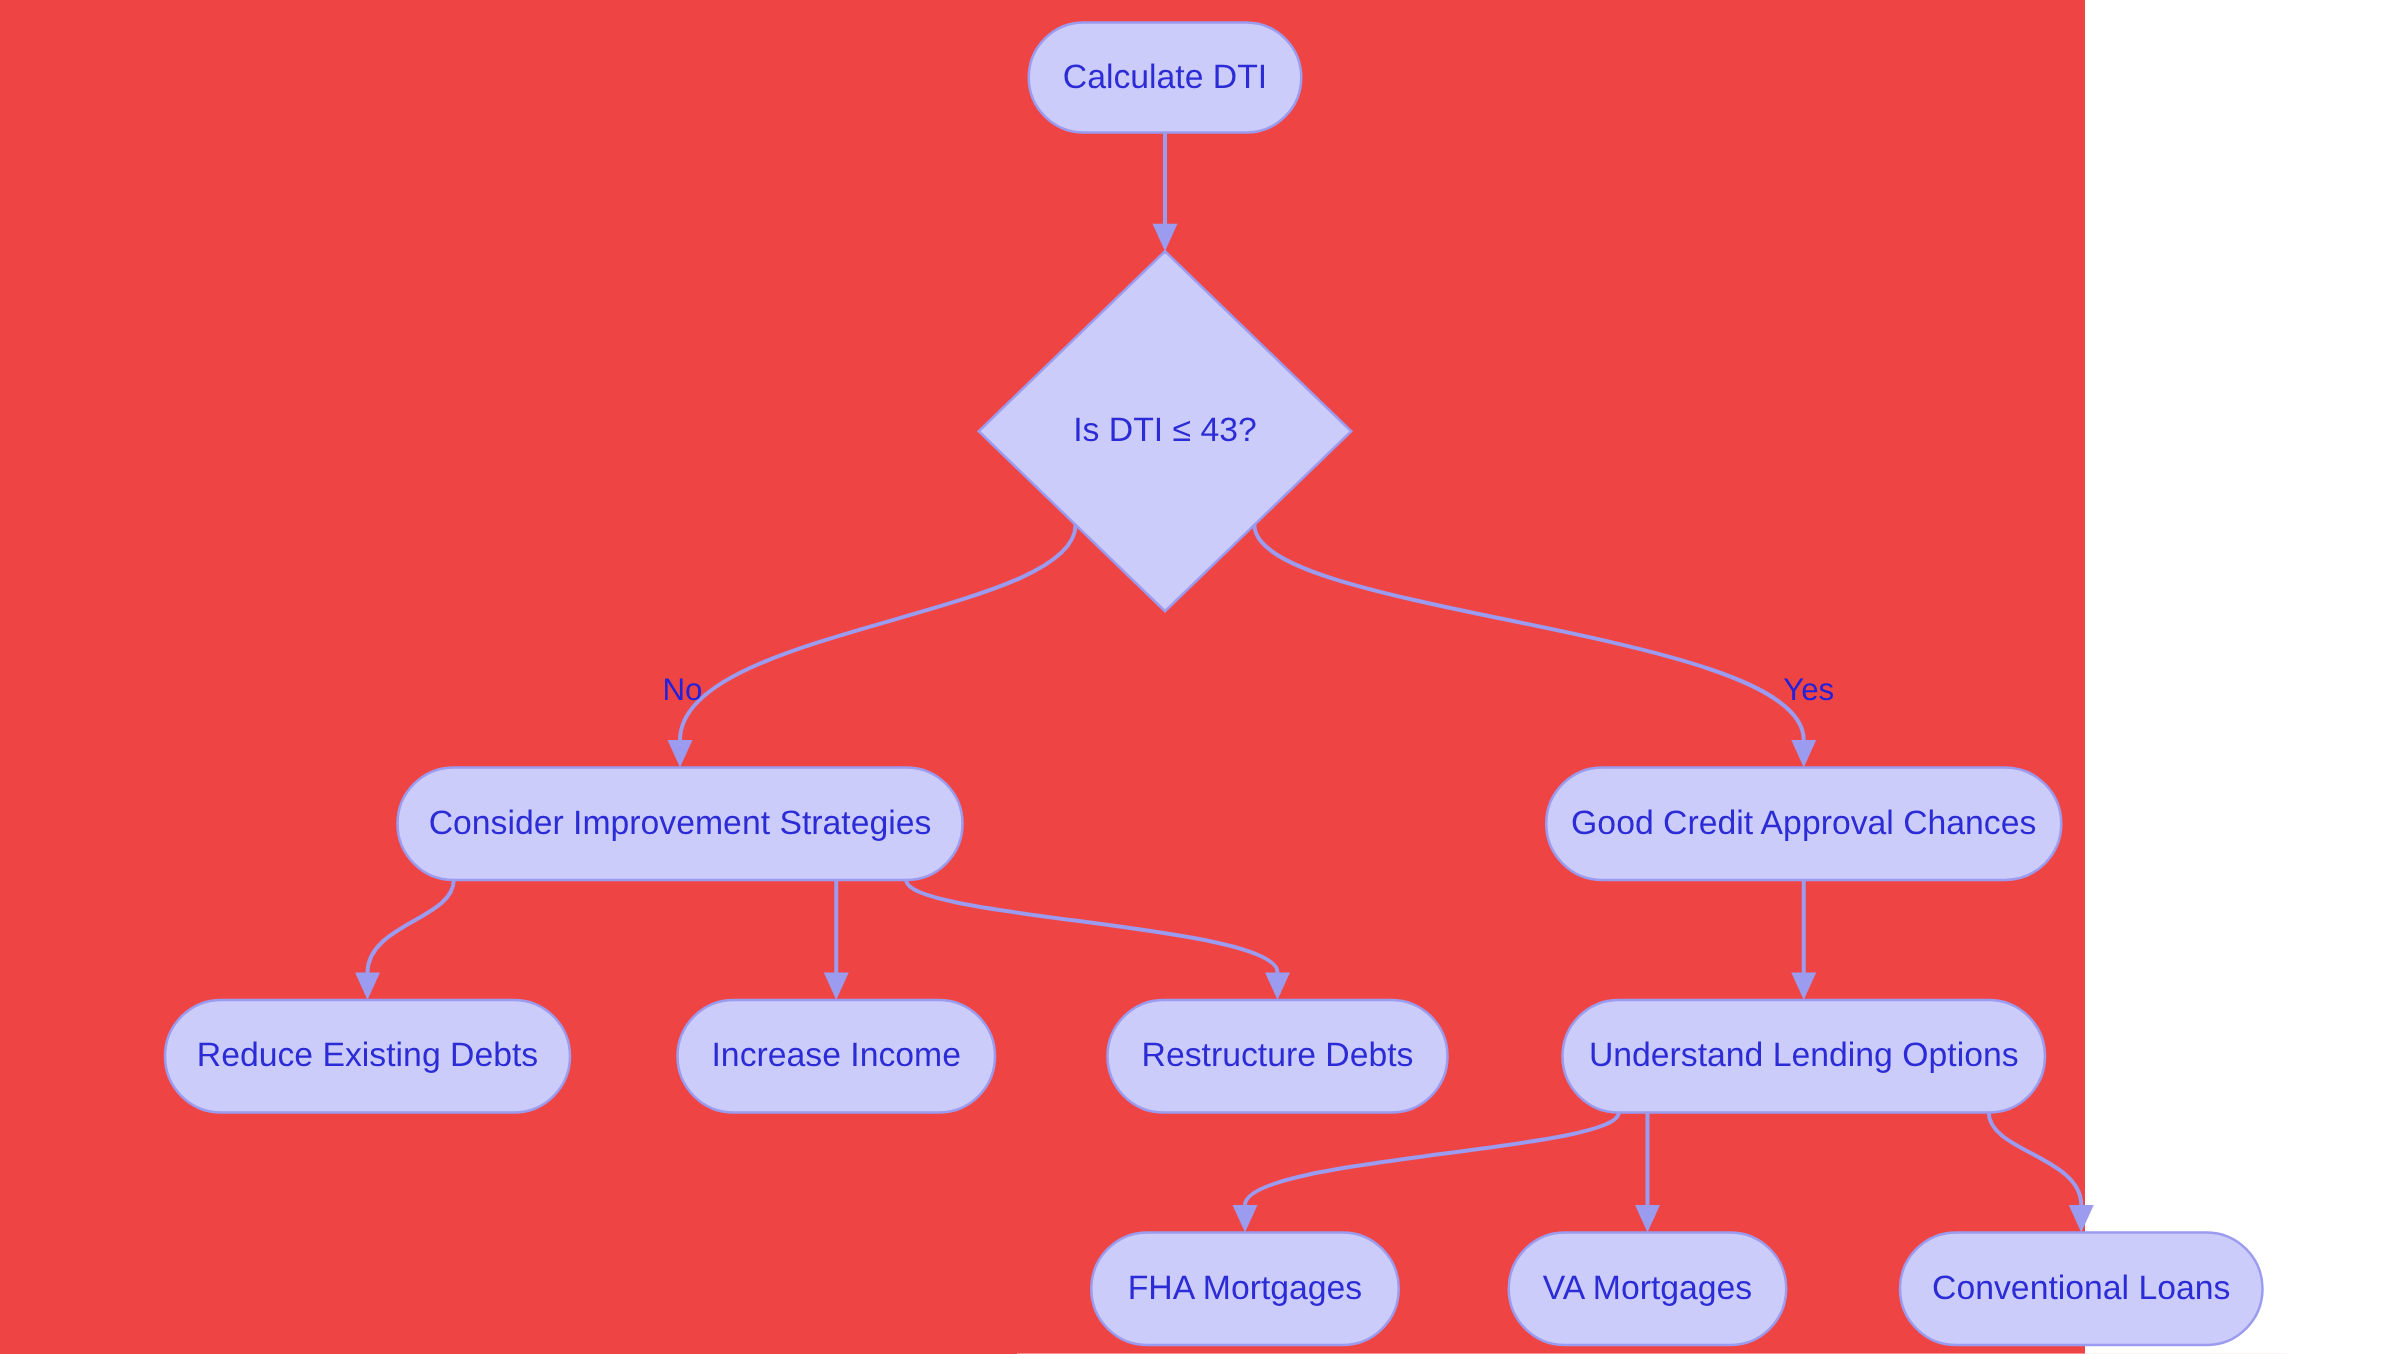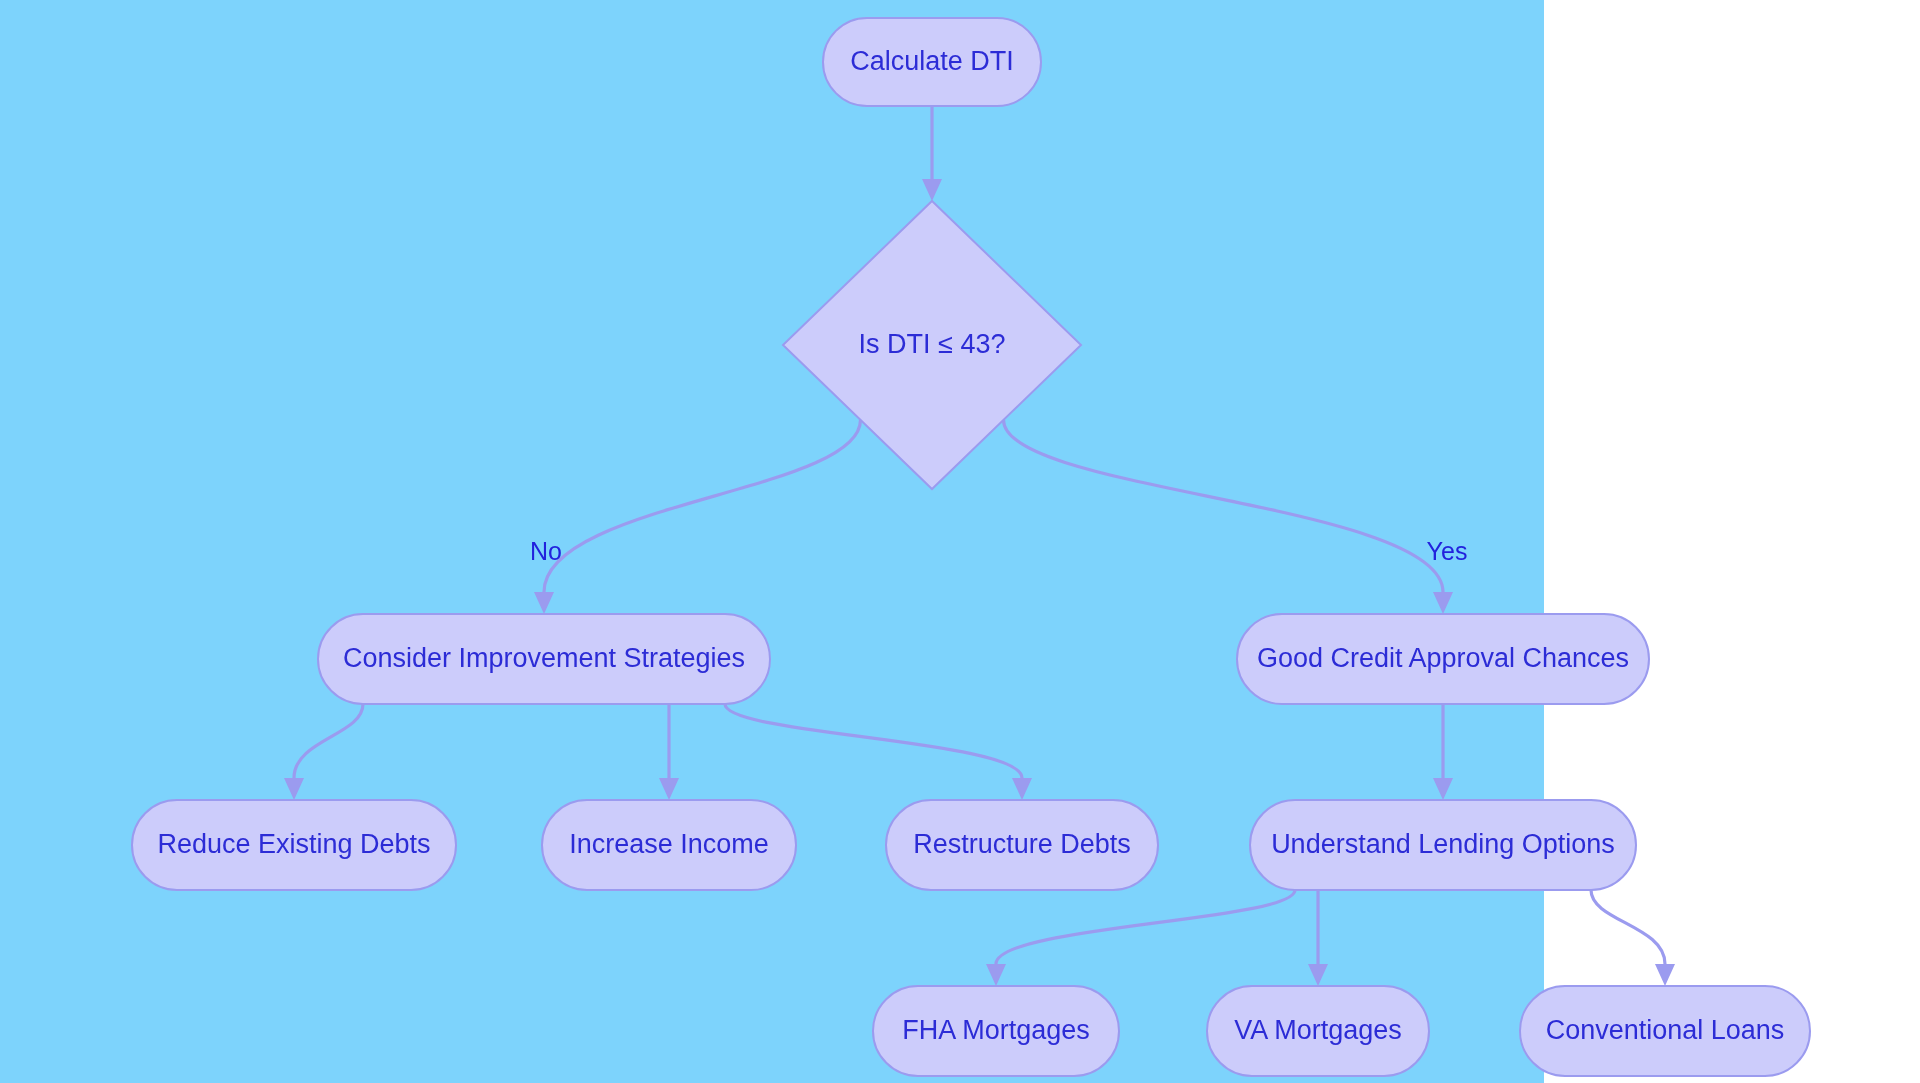--- a/index.html
+++ b/index.html
@@ -9,23 +9,23 @@
     background: #ffffff;
   }
   body {
     width: 1920px;
     height: 1083px;
     overflow: hidden;
     font-family: "Liberation Sans", sans-serif;
   }
   #flow-root {
     position: relative;
-    width: 1544px;
+    width: 1668px;
     height: 1083px;
-    background: #7dd3fc;
+    background: #ef4444;
   }
   #flow-svg {
     position: absolute;
     left: 0;
     top: 0;
     width: 1920px;
     height: 1083px;
     display: block;
   }
   .node-shape {

